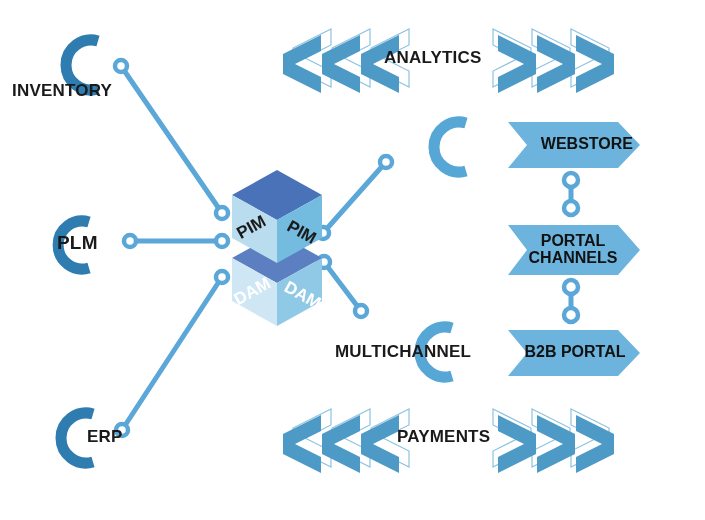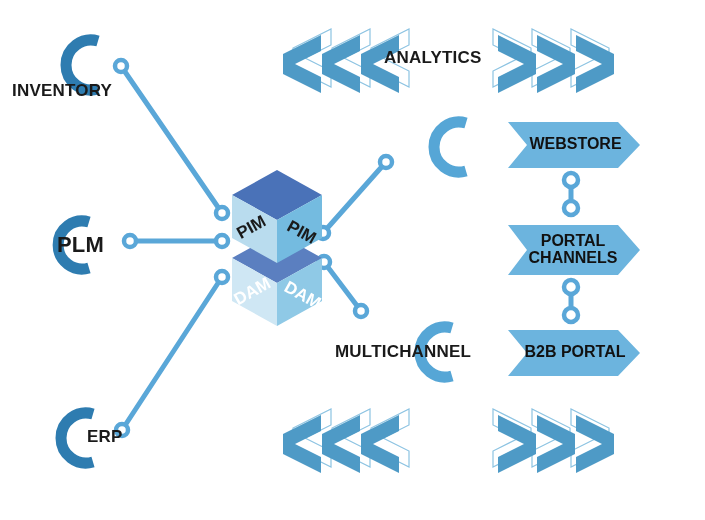--- a/index.html
+++ b/index.html
@@ -162,25 +162,26 @@
       <text x="254" y="232" fill="#1a1a1a" font-size="17" font-weight="bold" font-family="Liberation Sans, sans-serif" text-anchor="middle" transform="rotate(-29 254 232)">PIM</text>
       <text x="299" y="237" fill="#1a1a1a" font-size="17" font-weight="bold" font-family="Liberation Sans, sans-serif" text-anchor="middle" transform="rotate(29 299 237)">PIM</text>
     </g>
     <g>
       <text x="255" y="296" fill="#ffffff" font-size="17" font-weight="bold" font-family="Liberation Sans, sans-serif" text-anchor="middle" transform="rotate(-29 255 296)">DAM</text>
       <text x="300" y="300" fill="#ffffff" font-size="17" font-weight="bold" font-family="Liberation Sans, sans-serif" text-anchor="middle" transform="rotate(29 300 300)">DAM</text>
     </g>
   </svg>
 
   <div class="lbl" style="left:12px;top:45px;font-size:17px;margin-top:36px;">INVENTORY</div>
-  <div class="lbl" style="left:57px;top:232px;font-size:22px;">PLM</div>
+  <div class="lbl" style="left:57px;top:232px;font-size:19px;">PLM</div>
   <div class="lbl" style="left:62px;top:427px;font-size:17px;margin-left:25px;">ERP</div>
 
   <div class="lbl" style="left:335px;top:342px;font-size:17px;">MULTICHANNEL</div>
 
-  <div class="banner-text" style="left:518px;top:135px;width:115px;font-size:16px;">WEBSTORE</div>
+  <div class="banner-text" style="left:518px;top:135px;width:115px;font-size:16px;text-align:right;">WEBSTORE</div>
   <div class="banner-text" style="left:513px;top:232px;width:120px;font-size:16px;">PORTAL
 CHANNELS</div>
   <div class="banner-text" style="left:516px;top:343px;width:118px;font-size:16px;">B2B PORTAL</div>
 
   <div class="lbl" style="left:384px;top:48px;font-size:17px;">ANALYTICS</div>
+  <div class="lbl" style="left:397px;top:427px;font-size:17px;">PAYMENTS</div>
 
 </div>
 
 </body></html>

